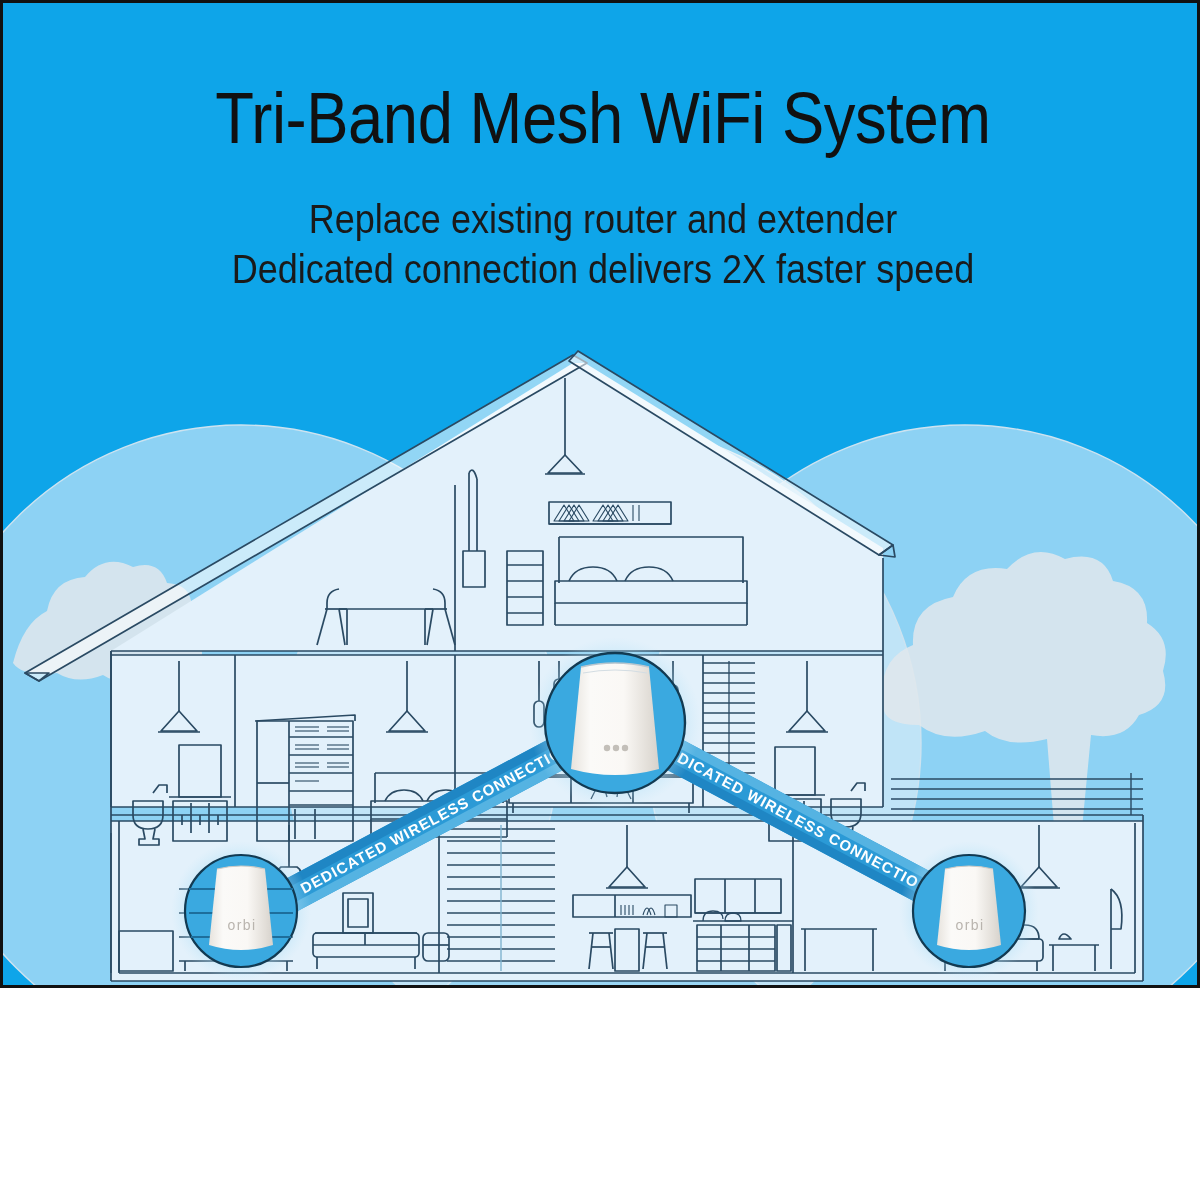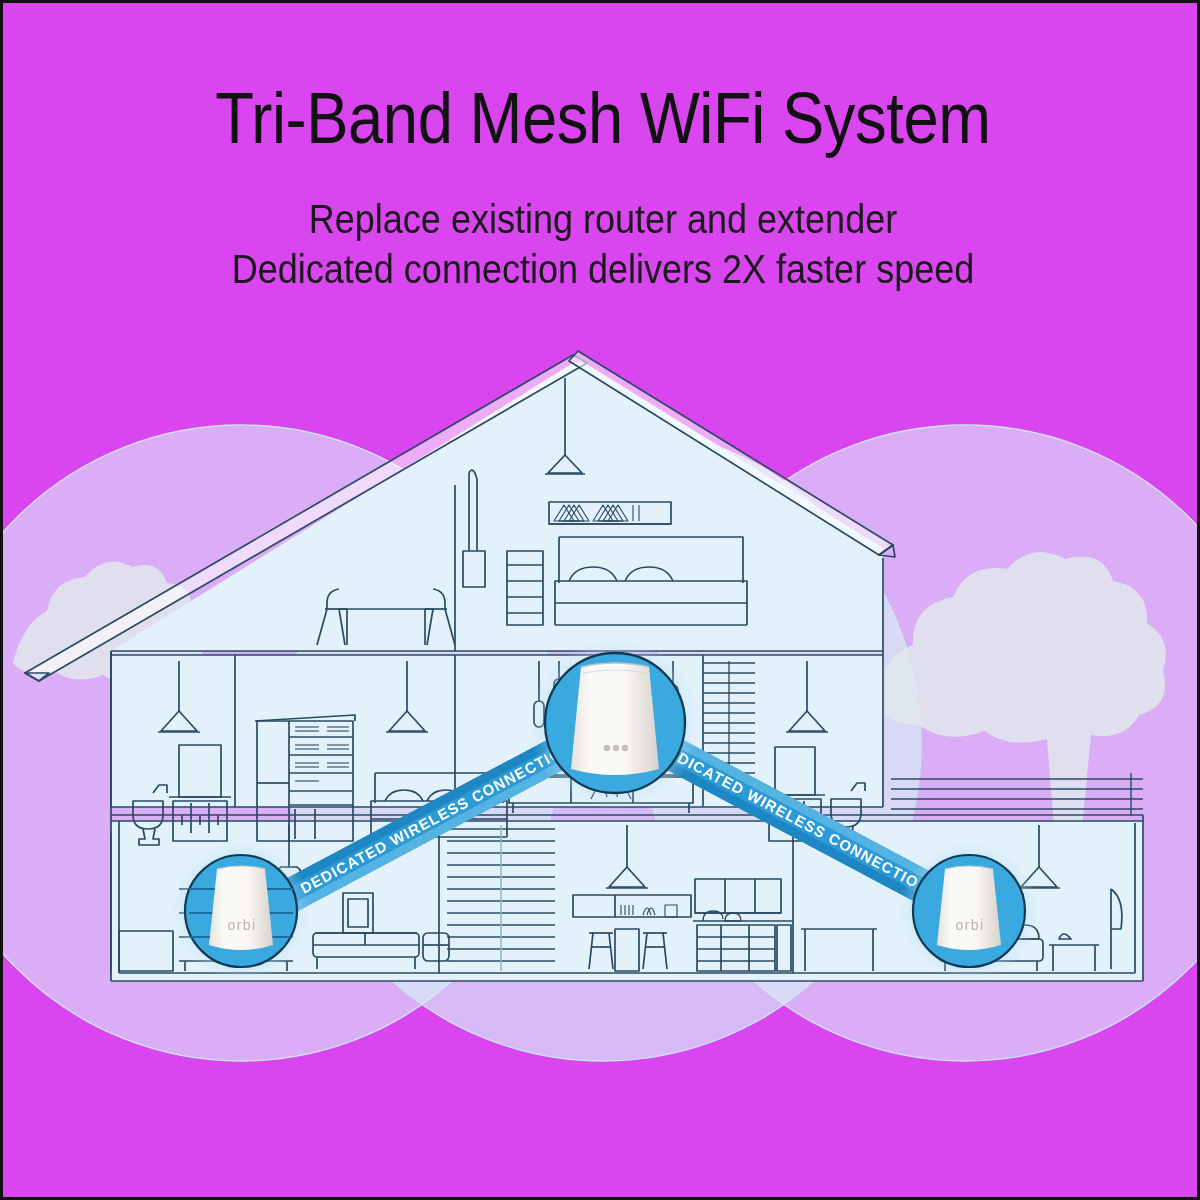--- a/index.html
+++ b/index.html
@@ -7,22 +7,22 @@
     margin: 0;
     padding: 0;
     background: #ffffff;
   }
   body {
     font-family: "Liberation Sans", sans-serif;
   }
   #page {
     position: relative;
     width: 1200px;
-    height: 1200px;
-    background: #d946ef;
+    height: 988px;
+    background: #0ea5e9;
     border: 3px solid #111111;
     box-sizing: border-box;
     overflow: hidden;
   }
   #header {
     position: absolute;
     left: 0;
     top: 0;
     width: 1200px;
     text-align: center;

